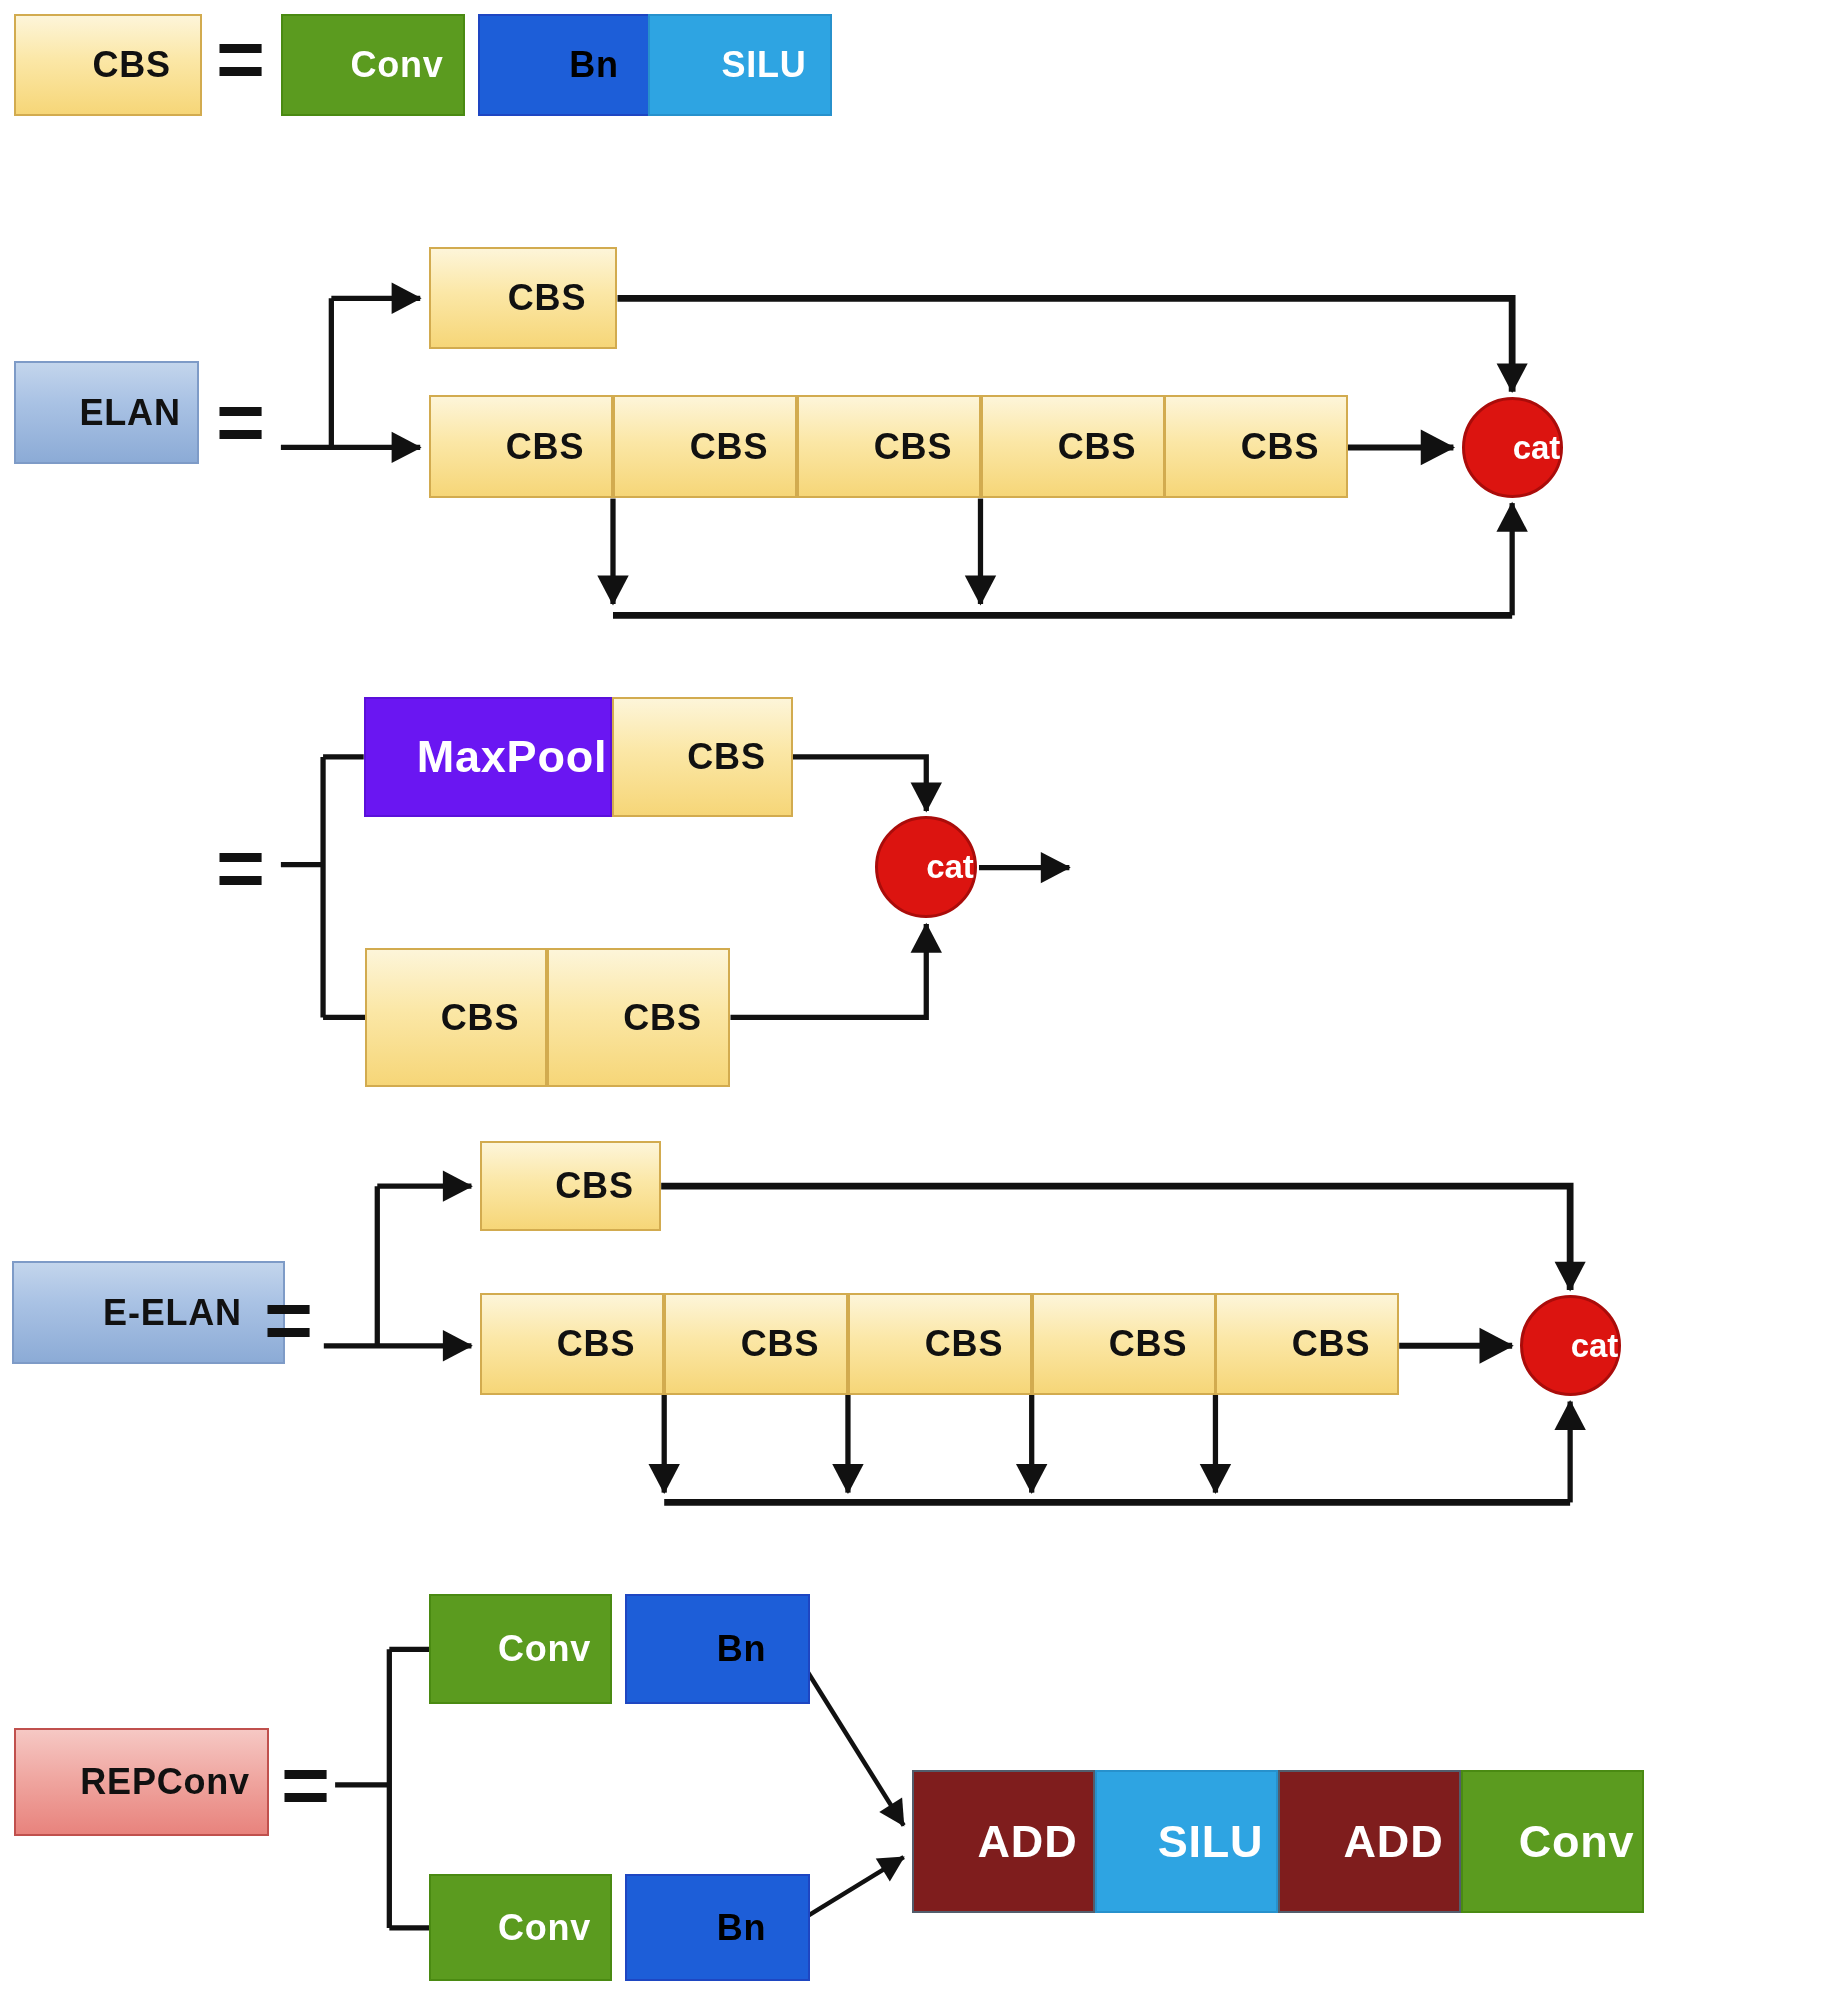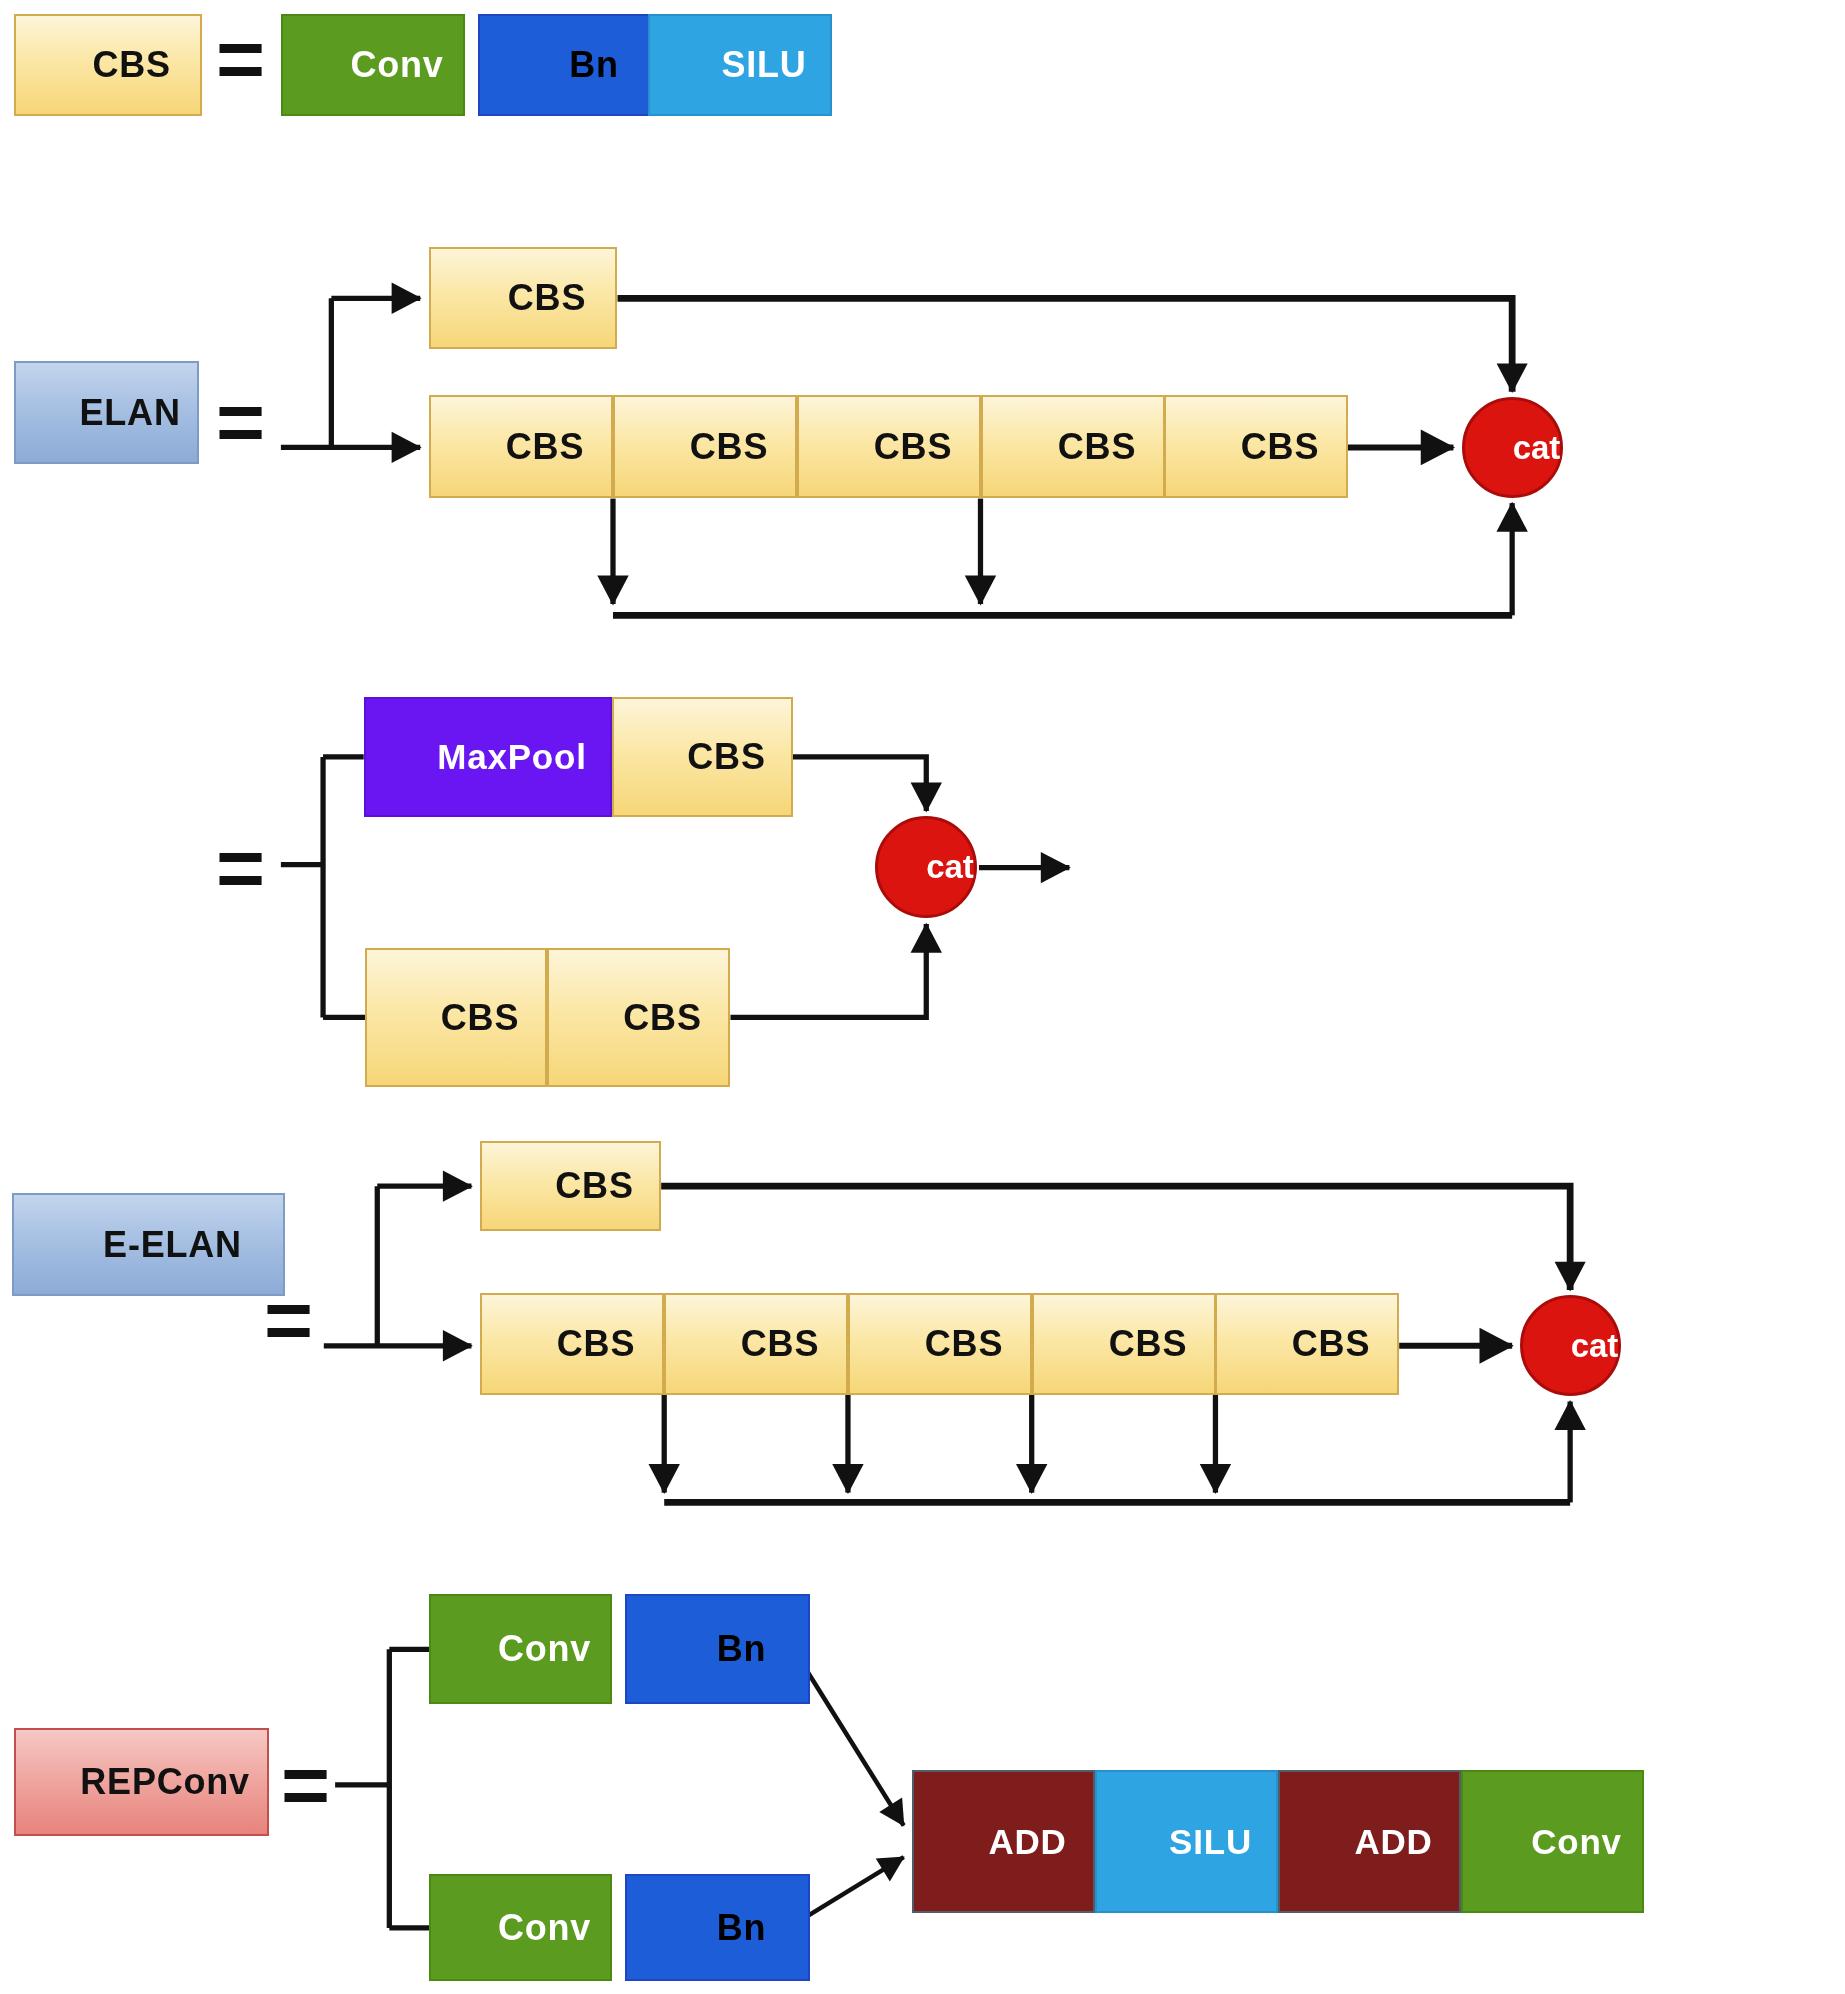--- a/index.html
+++ b/index.html
@@ -45,21 +45,21 @@
     background:#dc1410;
     border:3.8px solid #aa0c0a;
     border-radius:50%;
     color:#ffffff;font-size:33px;letter-spacing:0;
   }
   .eq{
     position:absolute;z-index:1;
     display:flex;align-items:center;justify-content:center;
     font-weight:bold;font-size:84px;color:#111111;line-height:1;
   }
-  .small{font-size:35px;}
+  .small{font-size:45px;}
 </style>
 </head>
 <body>
 
 <div id="canvas">
 
   <svg id="wires" width="1845" height="1995" viewBox="0 0 2450 2649">
     <defs>
       <marker id="ah" viewBox="0 0 12 12" refX="11" refY="6" markerWidth="6.5" markerHeight="6.5" orient="auto-start-reverse">
         <path d="M1,0.5 L11.5,6 L1,11.5 z" fill="#111111"></path>
@@ -136,21 +136,21 @@
   <div class="eq" style="left:188px;top:815px;width:105px;height:105px;">=</div>
 
   <div class="box purple small" style="left:364px;top:697px;width:248px;height:120px;">MaxPool</div>
   <div class="box yellow" style="left:612px;top:697px;width:181px;height:120px;">CBS</div>
 
   <div class="box yellow" style="left:365px;top:948px;width:182px;height:139px;">CBS</div>
   <div class="box yellow" style="left:547px;top:948px;width:183px;height:139px;">CBS</div>
 
   <div class="box concat" style="left:875px;top:816px;width:102px;height:102px;">cat</div>
 
-  <div class="box bluelabel" style="left:12px;top:1193px;width:273px;height:103px;">E-ELAN</div>
+  <div class="box bluelabel" style="left:12px;top:1261px;width:273px;height:103px;">E-ELAN</div>
   <div class="eq" style="left:236px;top:1267px;width:105px;height:105px;">=</div>
   <div class="box yellow" style="left:480px;top:1141px;width:181px;height:90px;">CBS</div>
 
   <div class="box yellow" style="left:480px;top:1293px;width:184px;height:102px;">CBS</div>
   <div class="box yellow" style="left:664px;top:1293px;width:184px;height:102px;">CBS</div>
   <div class="box yellow" style="left:848px;top:1293px;width:184px;height:102px;">CBS</div>
   <div class="box yellow" style="left:1032px;top:1293px;width:184px;height:102px;">CBS</div>
   <div class="box yellow" style="left:1215px;top:1293px;width:184px;height:102px;">CBS</div>
 
   <div class="box concat" style="left:1520px;top:1295px;width:101px;height:101px;">cat</div>

